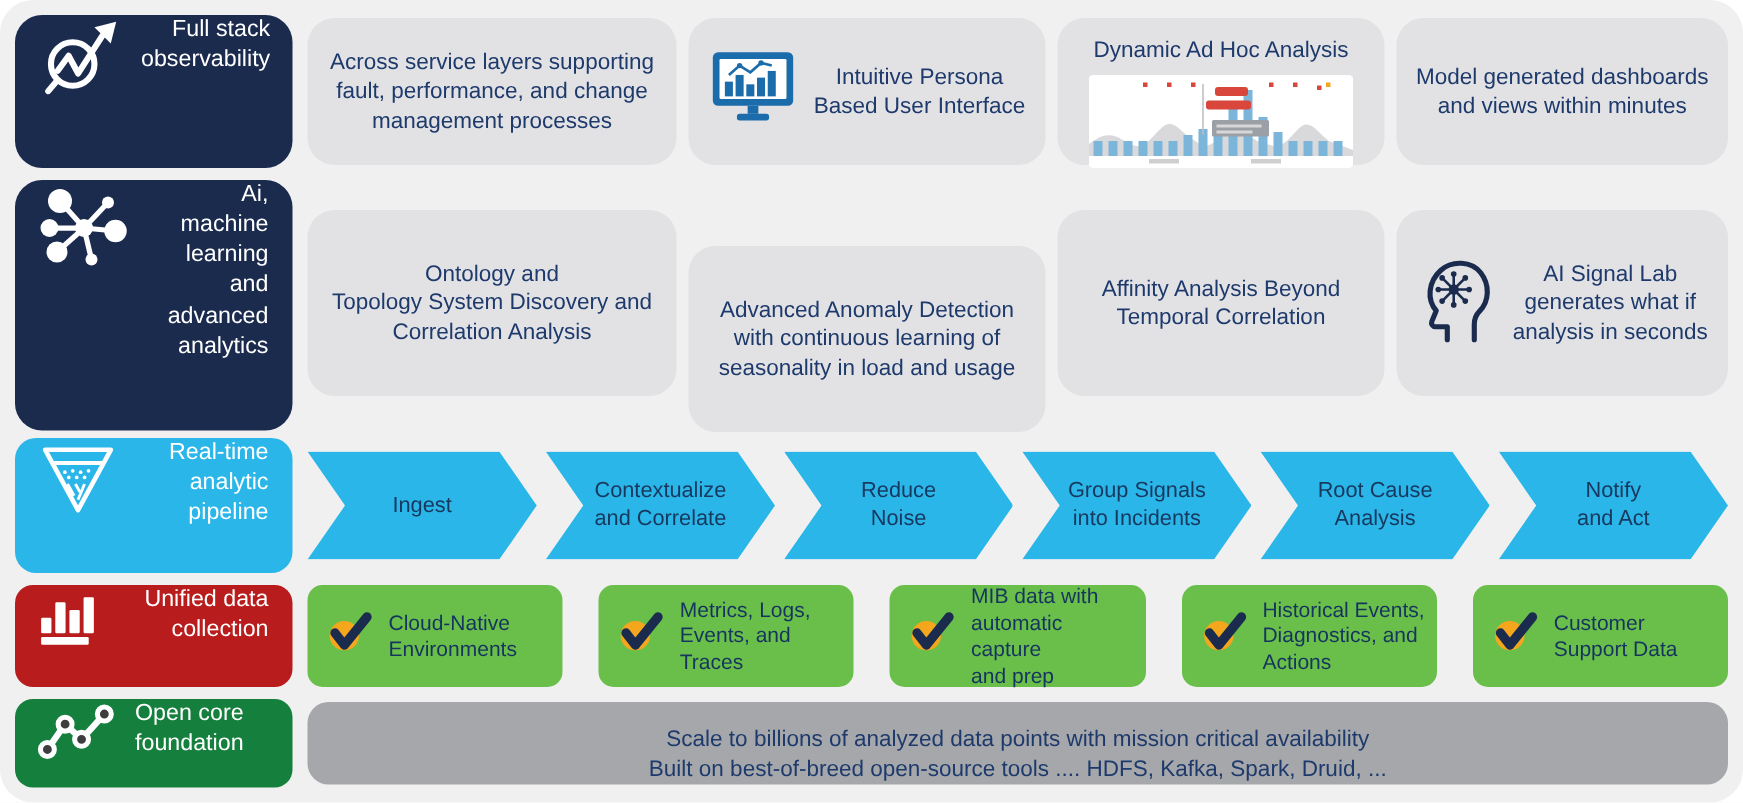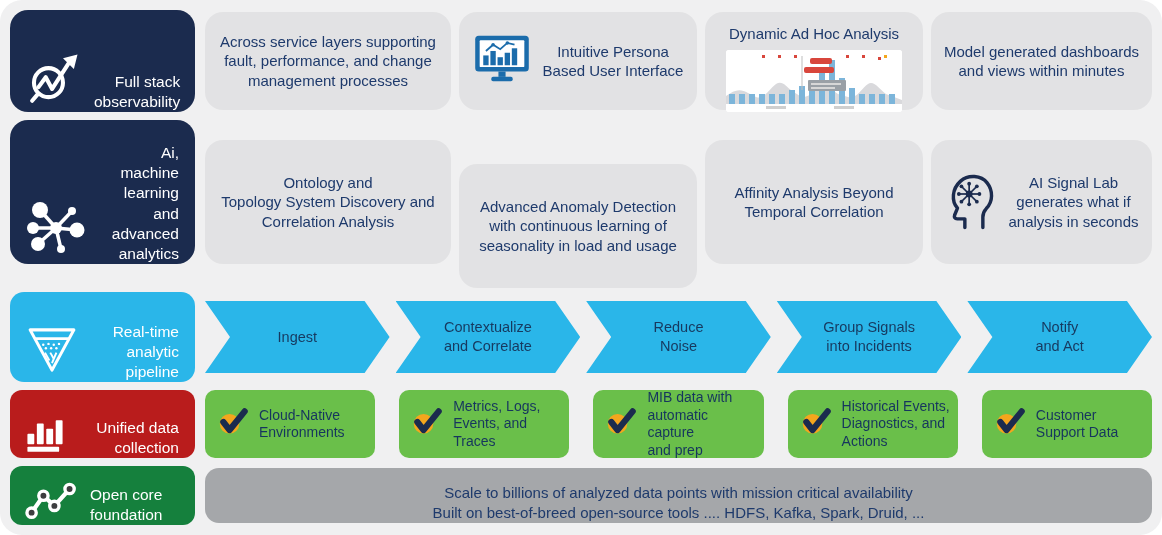--- a/index.html
+++ b/index.html
@@ -3,21 +3,21 @@
 <meta charset="utf-8">
 <style>
   html,body { margin:0; padding:0; background:#ffffff; font-family:"Liberation Sans", sans-serif; }
   .canvas {
     position:relative; width:1162px; height:535px; box-sizing:border-box;
     background:#f0f0f1; border-radius:22px; padding:10px; overflow:hidden;
   }
   .row { display:flex; gap:10px; margin-bottom:8px; }
   .label-box {
     width:185px; flex:0 0 185px; box-sizing:border-box; display:flex;
-    align-items:flex-end; gap:12px; padding:0 16px 0 14px; border-radius:18px;
+    align-items:flex-start; gap:12px; padding:0 16px 0 14px; border-radius:18px;
   }
   .label-box .icon { flex:0 0 auto; }
   .label-text {
     flex:1; color:#ffffff; font-size:15.5px; line-height:1.3;
     text-align:right; white-space:pre-line;
   }
   .navy   { background:#1b2b4e; }
   .cyan   { background:#2ab6e9; }
   .green  { background:#b91c1c; }
   .char   { background:#15803d; }
@@ -29,21 +29,21 @@
     color:#1e3a6c; font-size:15px; line-height:1.3; text-align:center;
     padding:8px 12px;
   }
   .card-text { white-space:pre-line; }
   .card.w246{ flex:0 0 246px; } .card.w238{ flex:0 0 238px;margin-top:48px; }
   .card.w218{ flex:0 0 218px; } .card.grow{ flex:1; }
   .card.with-icon { gap:12px; }
   .card.col { flex-direction:column; justify-content:flex-start; padding-top:10px; gap:6px; }
 
   .row1 { height:102px; } .row1 .label-box{ height:102px; } .row1 .card{ height:98px; margin-top:2px; }
-  .row2 { height:164px; } .row2 .label-box{ height:144px; }
+  .row2 { height:164px; } .row2 .label-box{ height:167px; }
   .row2 .card{ height:124px; align-self:center; }
   .row3 { height:90px; }  .row3 .label-box{ height:90px; border-radius:14px; }
   .row4 { height:68px; }  .row4 .label-box{ height:68px; border-radius:12px; }
   .row5 { height:59px; margin-bottom:0; } .row5 .label-box{ height:59px; border-radius:12px; }
 
   .arrows { flex:1; display:flex; gap:6px; align-items:center; }
   .arrow {
     flex:1; height:72px; background:#2ab6e9;
     clip-path:polygon(0% 0%, calc(100% - 25px) 0%, 100% 50%, calc(100% - 25px) 100%, 0% 100%, 25px 50%);
     display:flex; align-items:center; justify-content:center;
@@ -266,20 +266,22 @@
 pipeline</div>
     </div>
     <div class="arrows">
       <div class="arrow">Ingest</div>
       <div class="arrow">Contextualize
 and Correlate</div>
       <div class="arrow">Reduce
 Noise</div>
       <div class="arrow">Group Signals
 into Incidents</div>
+      <div class="arrow">Root Cause
+Analysis</div>
       <div class="arrow">Notify
 and Act</div>
     </div>
   </div>
 
   <div class="row row4">
     <div class="label-box green">
       <span class="icon">
         <svg width="48" height="42" viewBox="0 0 56 48">
           <g fill="#fff">

